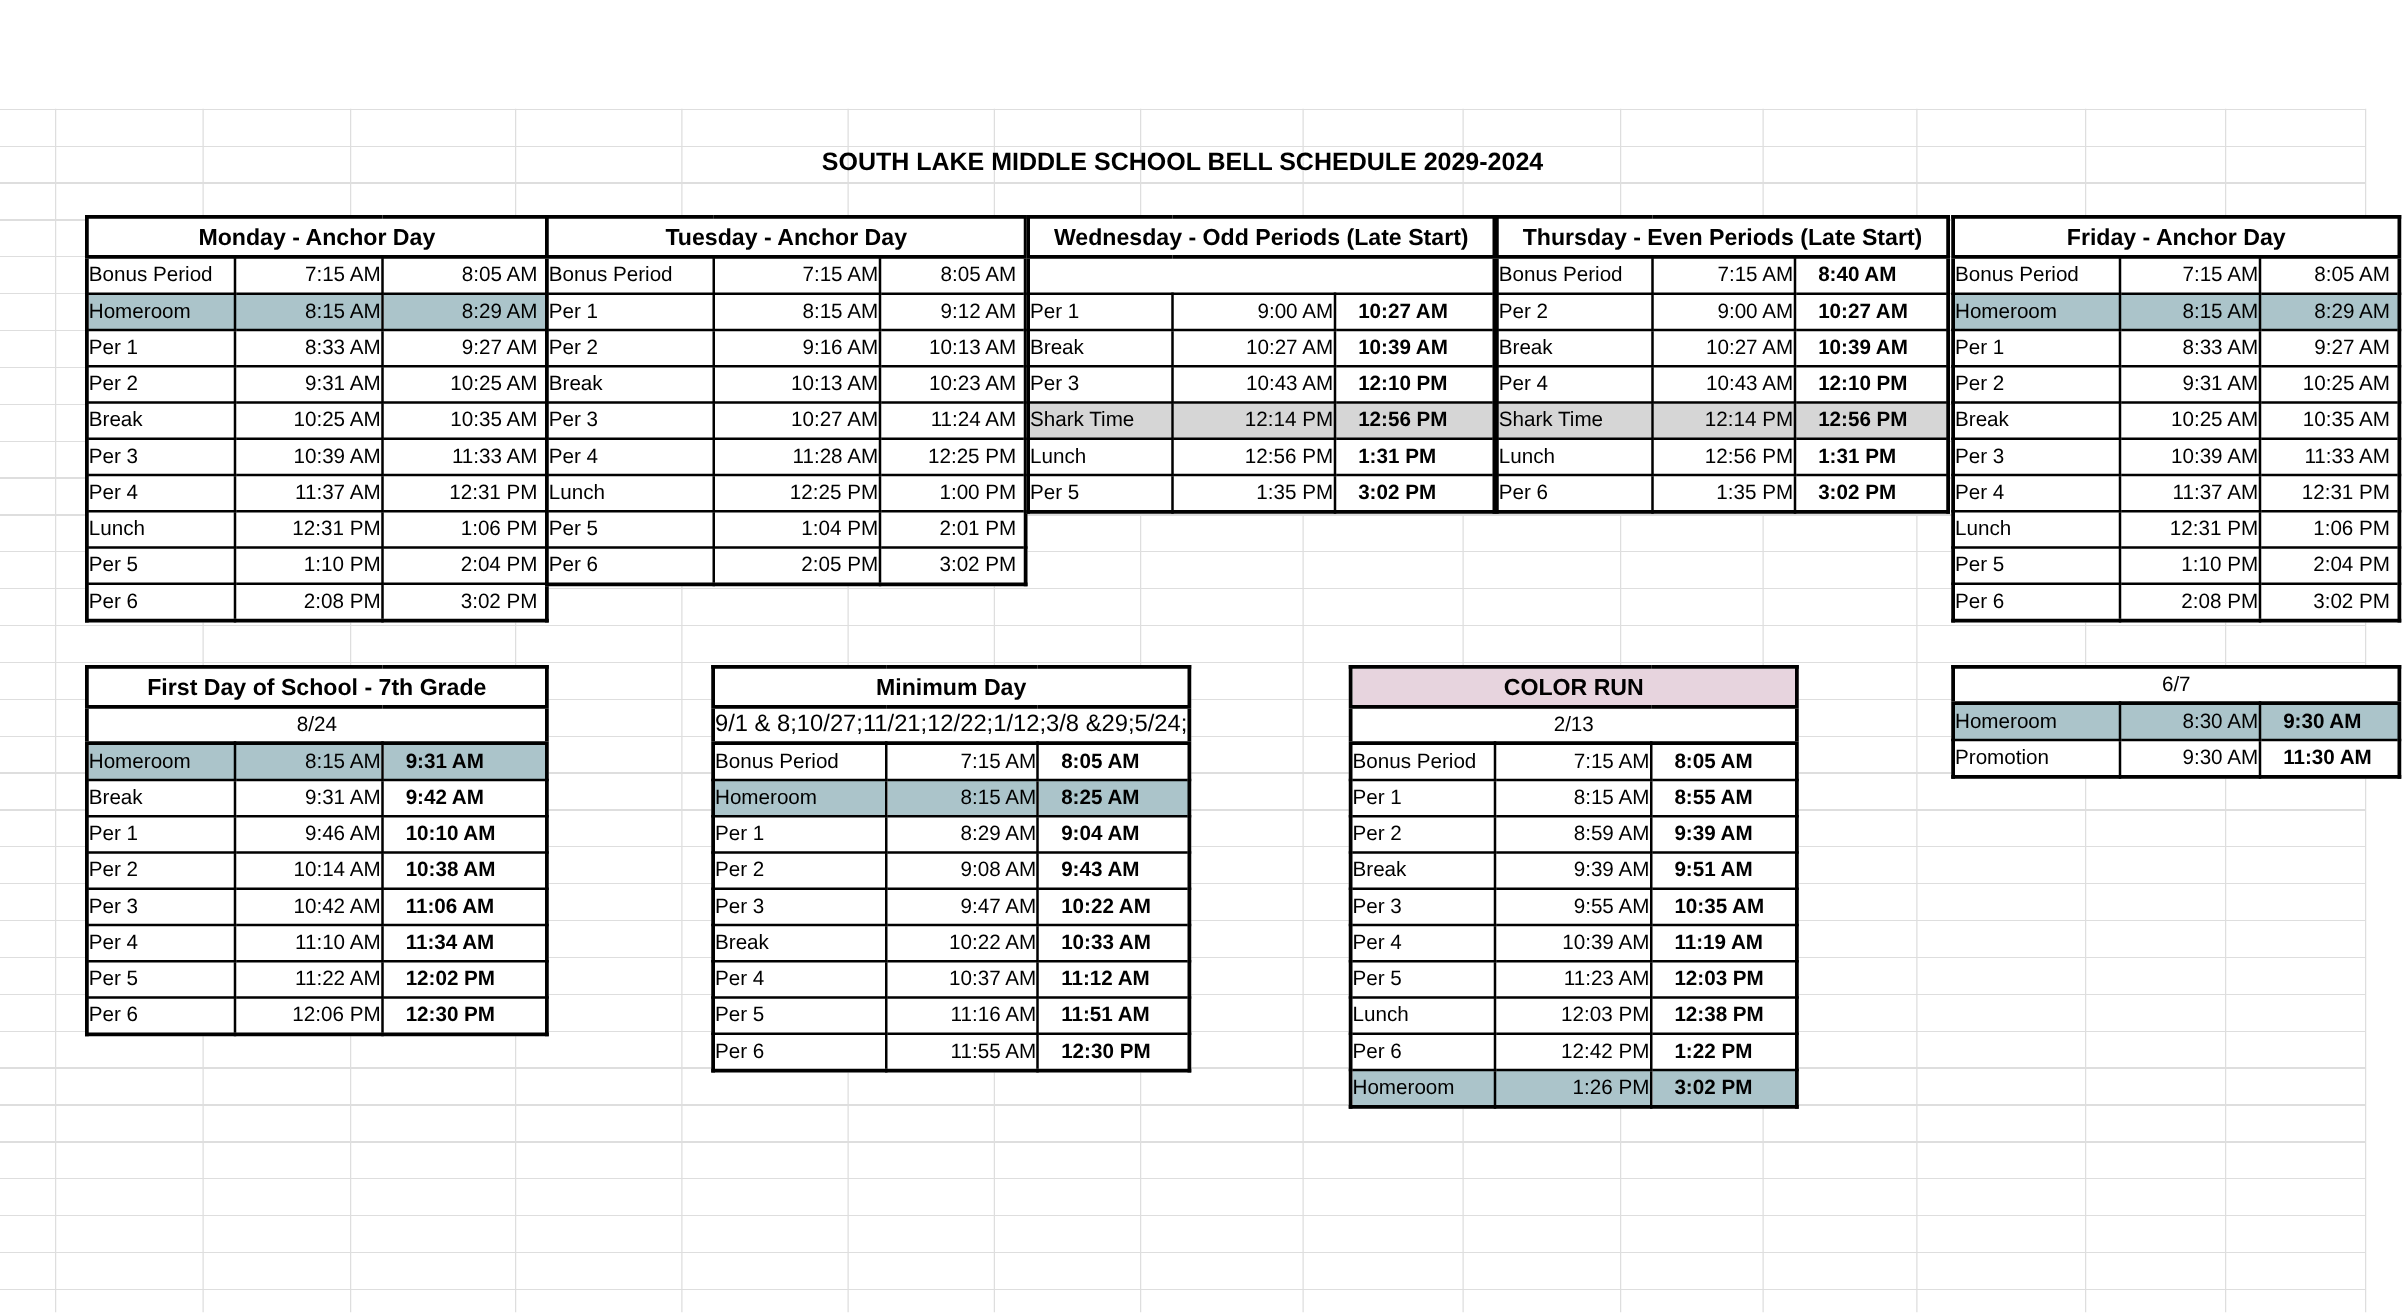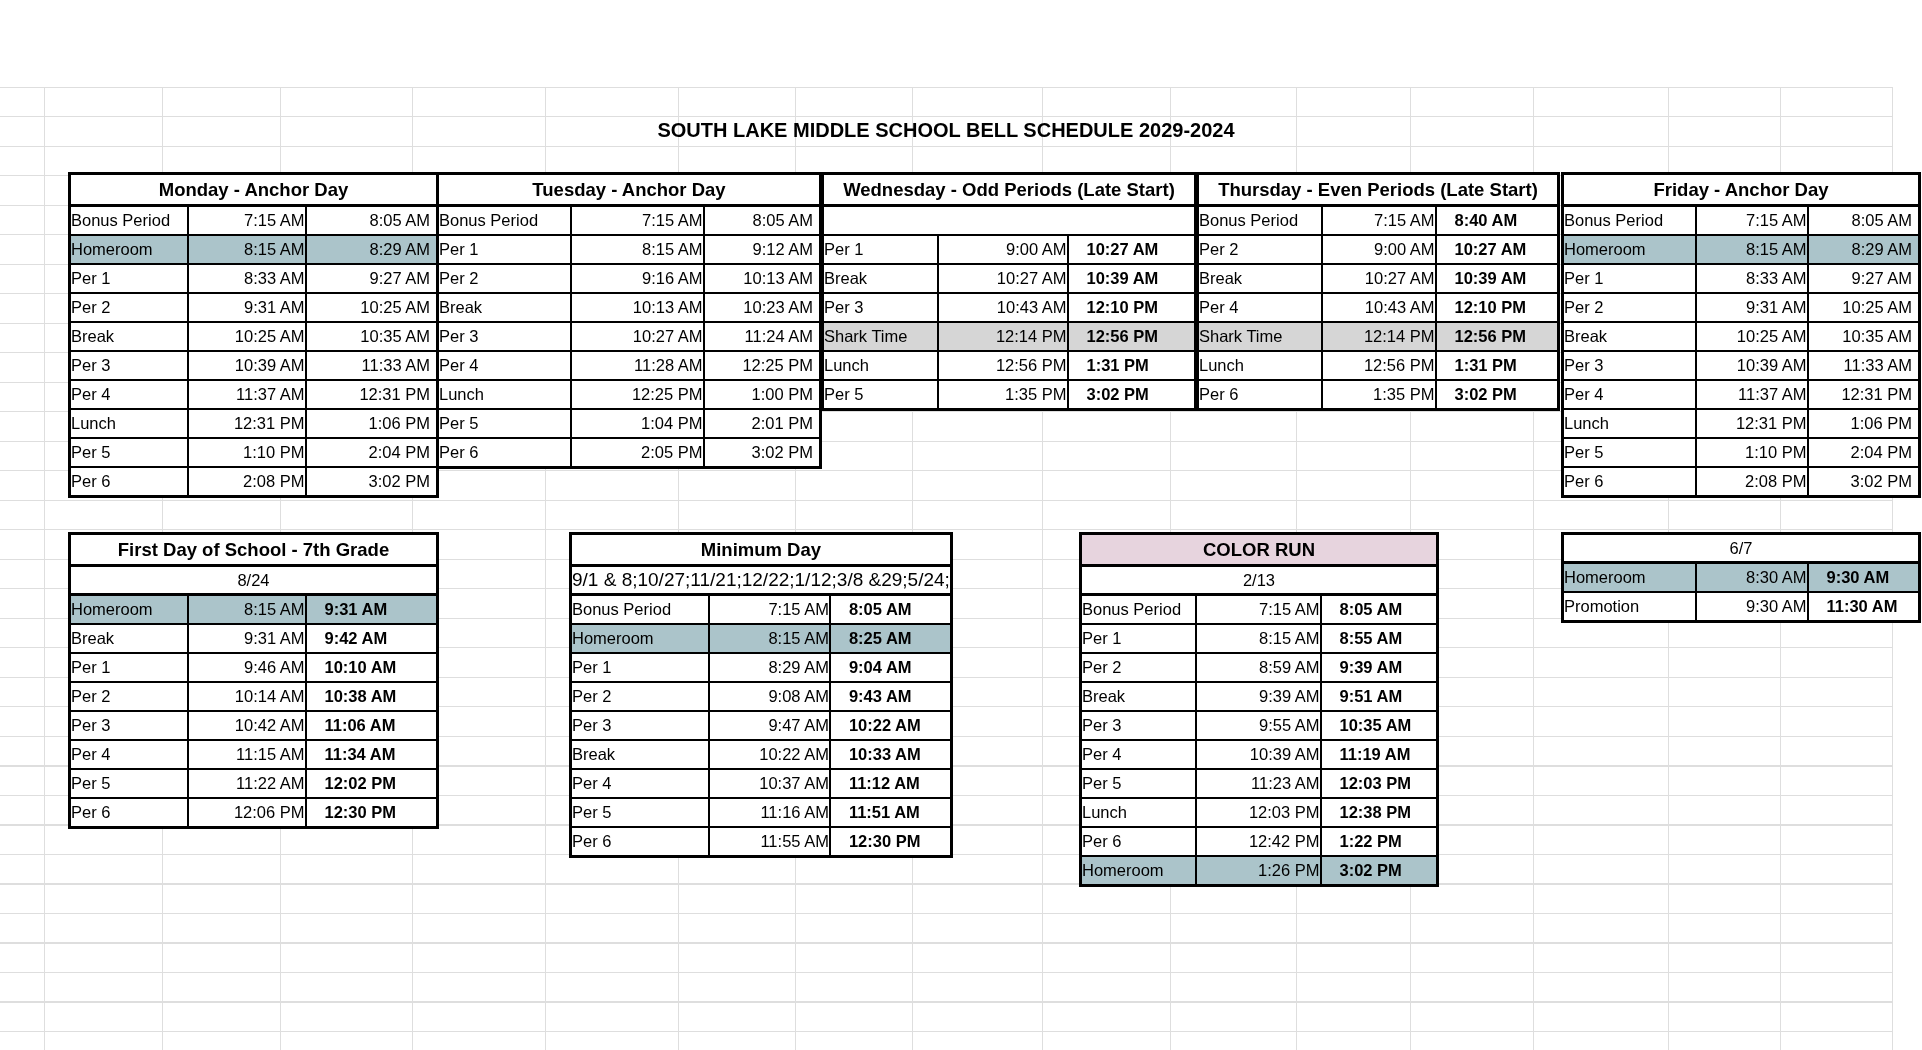--- a/index.html
+++ b/index.html
@@ -391,21 +391,21 @@
         <td class="c-start">10:14 AM</td>
         <td class="c-end">10:38 AM</td>
       </tr>
       <tr>
         <td class="c-label">Per 3</td>
         <td class="c-start">10:42 AM</td>
         <td class="c-end">11:06 AM</td>
       </tr>
       <tr>
         <td class="c-label">Per 4</td>
-        <td class="c-start">11:15 AM</td>
+        <td class="c-start">11:10 AM</td>
         <td class="c-end">11:34 AM</td>
       </tr>
       <tr>
         <td class="c-label">Per 5</td>
         <td class="c-start">11:22 AM</td>
         <td class="c-end">12:02 PM</td>
       </tr>
       <tr>
         <td class="c-label">Per 6</td>
         <td class="c-start">12:06 PM</td>

